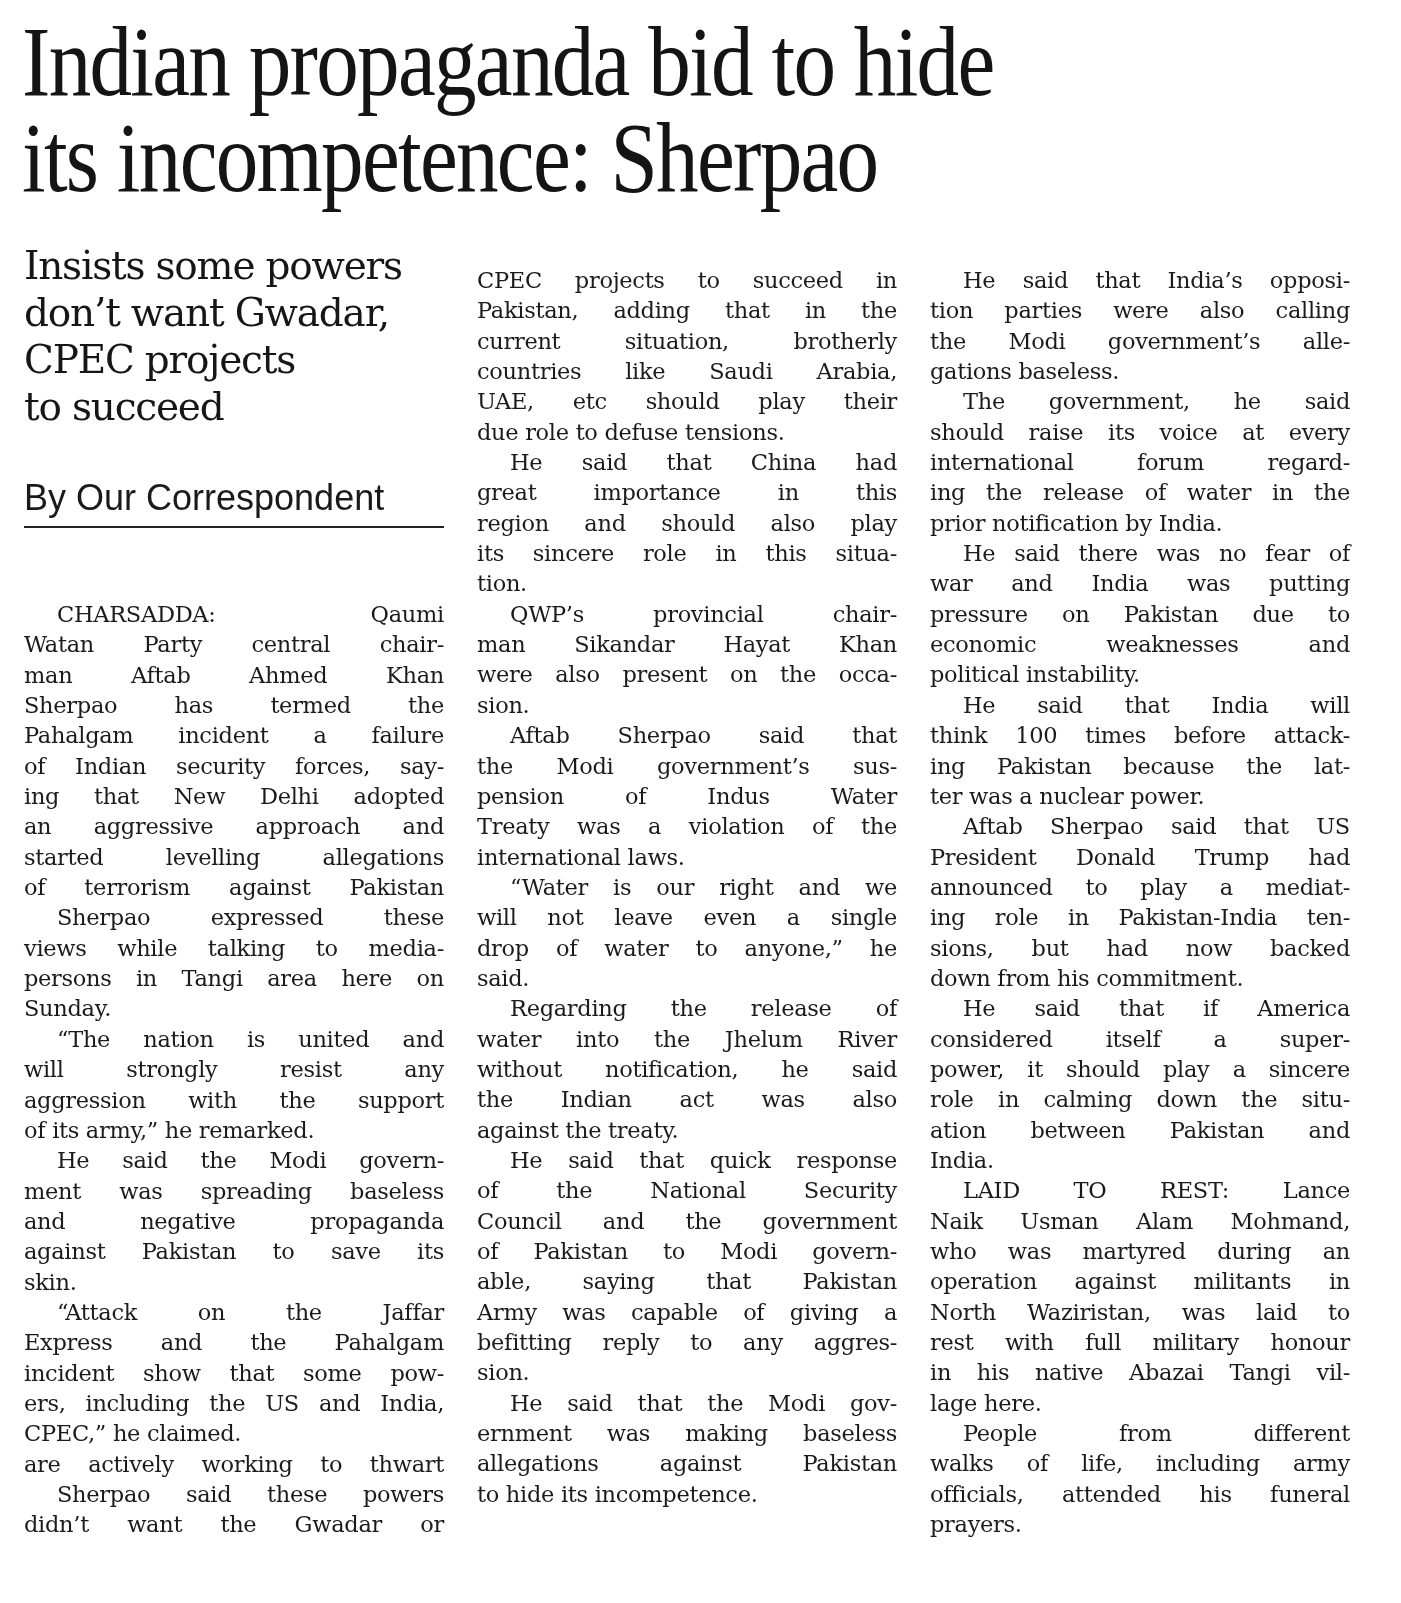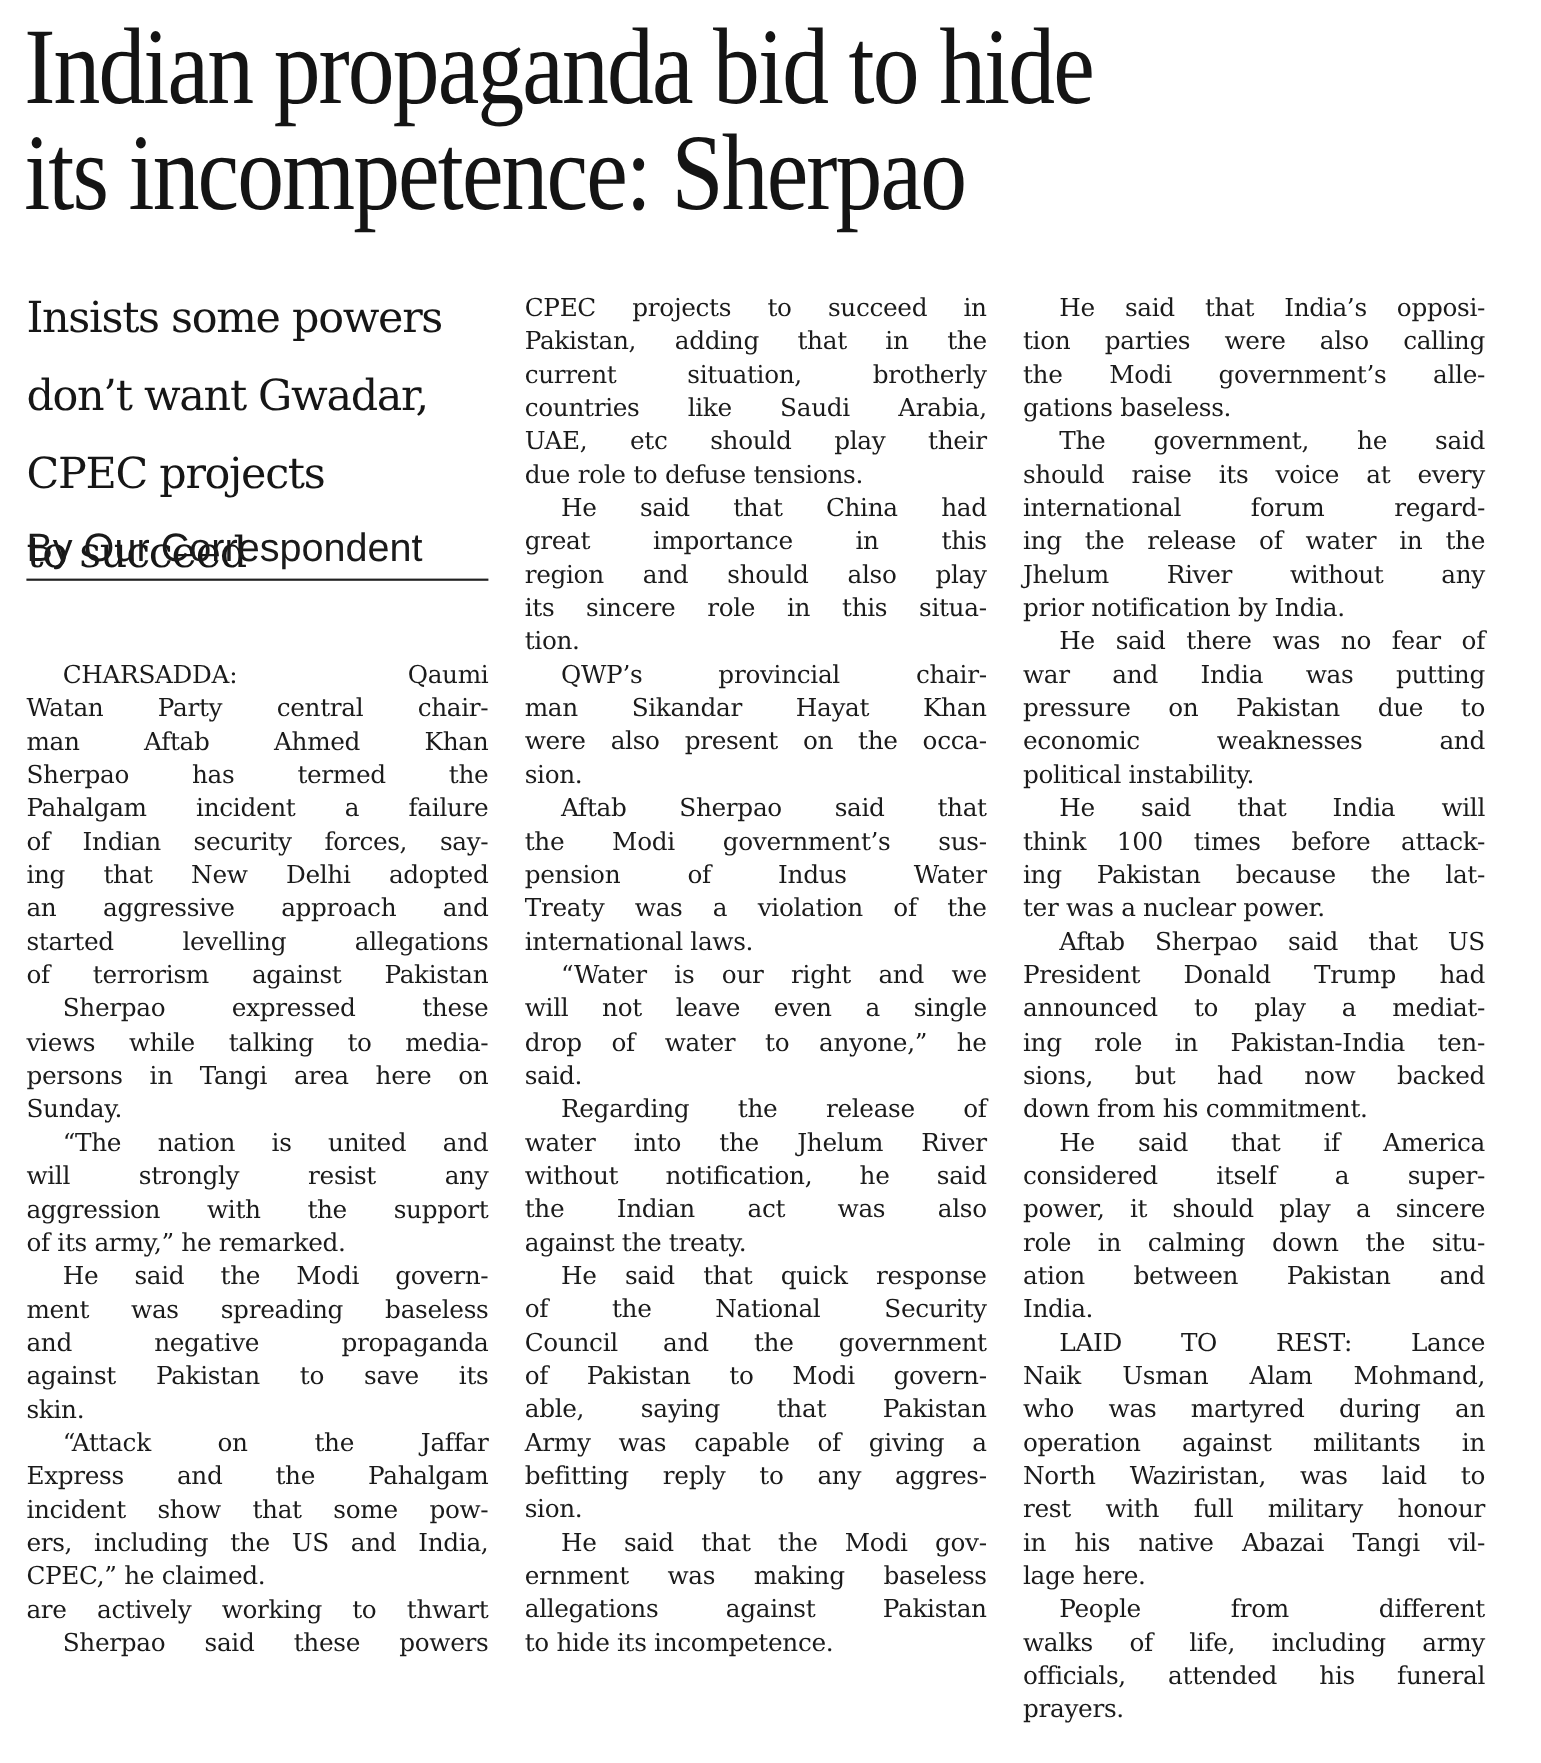--- a/index.html
+++ b/index.html
@@ -39,21 +39,21 @@
       top: 242px;
       width: 430px;
       margin: 0;
       font-family: "DejaVu Serif", serif;
       font-weight: normal;
       font-size: 39px;
       line-height: 47px;
       letter-spacing: -1.2px;
       color: #161616;
     }
-    .subhead .sh-line { display: block; white-space: nowrap; margin-top: 24px; }
+    .subhead .sh-line { display: block; white-space: nowrap; }
 
     .byline {
       position: absolute;
       left: 24px;
       top: 480px;
       width: 420px;
       font-family: "Liberation Sans", sans-serif;
       font-size: 36px;
       line-height: 36px;
       color: #1a1a1a;
@@ -136,20 +136,21 @@
     <span class="line">and negative propaganda</span>
     <span class="line">against Pakistan to save its</span>
     <span class="line last">skin.</span>
     <span class="line indent">“Attack on the Jaffar</span>
     <span class="line">Express and the Pahalgam</span>
     <span class="line">incident show that some pow-</span>
     <span class="line">ers, including the US and India,</span>
     <span class="line last">CPEC,” he claimed.</span>
     <span class="line">are actively working to thwart</span>
     <span class="line indent">Sherpao said these powers</span>
+    <span class="line">didn’t want the Gwadar or</span>
   </div>
 
   <div class="column col-2">
     <span class="line">CPEC projects to succeed in</span>
     <span class="line">Pakistan, adding that in the</span>
     <span class="line">current situation, brotherly</span>
     <span class="line">countries like Saudi Arabia,</span>
     <span class="line">UAE, etc should play their</span>
     <span class="line last">due role to defuse tensions.</span>
     <span class="line indent">He said that China had</span>
@@ -191,21 +192,20 @@
 
   <div class="column col-3">
     <span class="line indent">He said that India’s opposi-</span>
     <span class="line">tion parties were also calling</span>
     <span class="line">the Modi government’s alle-</span>
     <span class="line last">gations baseless.</span>
     <span class="line indent">The government, he said</span>
     <span class="line">should raise its voice at every</span>
     <span class="line">international forum regard-</span>
     <span class="line">ing the release of water in the</span>
-    <span class="line">Jhelum River without any</span>
     <span class="line last">prior notification by India.</span>
     <span class="line indent">He said there was no fear of</span>
     <span class="line">war and India was putting</span>
     <span class="line">pressure on Pakistan due to</span>
     <span class="line">economic weaknesses and</span>
     <span class="line last">political instability.</span>
     <span class="line indent">He said that India will</span>
     <span class="line">think 100 times before attack-</span>
     <span class="line">ing Pakistan because the lat-</span>
     <span class="line last">ter was a nuclear power.</span>

